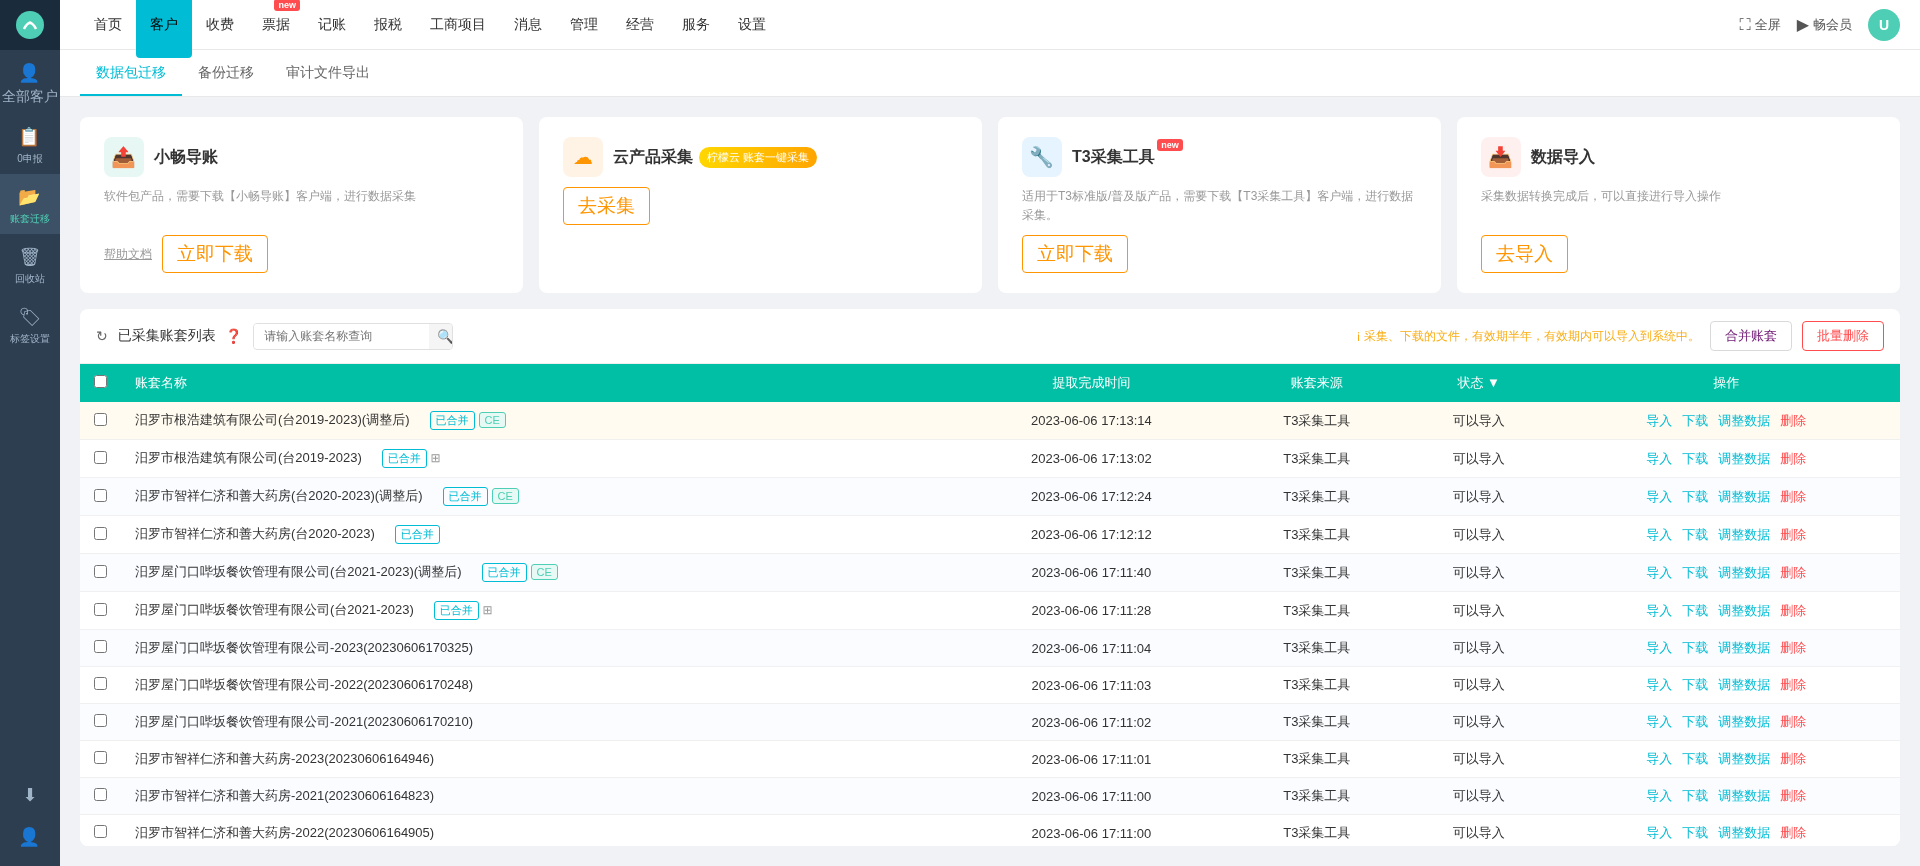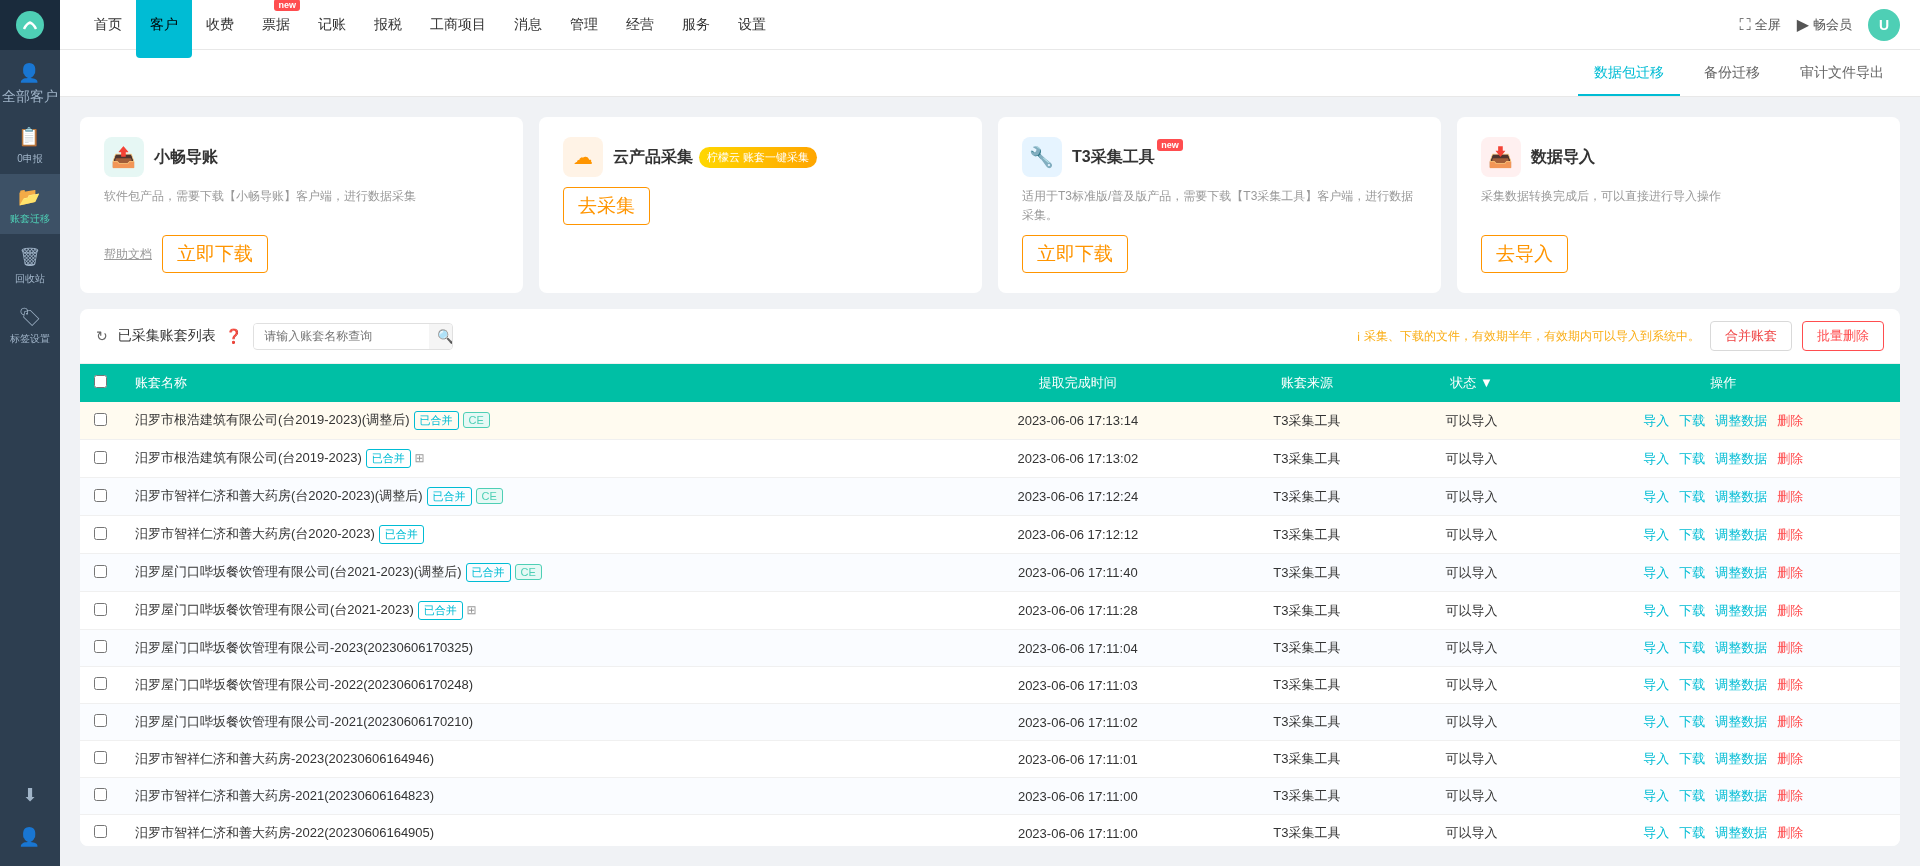--- a/index.html
+++ b/index.html
@@ -125,23 +125,22 @@
       padding: 0;
     }
 
     
     .tabs-bar {
       background: #fff;
       display: flex;
       align-items: center;
       padding: 0 20px;
       border-bottom: 1px solid #e8e8e8;
-      gap: 8px;
+      gap: 0;
       flex-shrink: 0;
-      justify-content: flex-end;
     }
     .tab-item {
       padding: 14px 16px 12px;
       cursor: pointer;
       font-size: 14px;
       color: #666;
       border-bottom: 2px solid transparent;
       white-space: nowrap;
     }
     .tab-item.active {
@@ -292,21 +291,21 @@
     .hint-text {
       font-size: 12px;
       color: #faad14;
       display: flex;
       align-items: center;
       gap: 4px;
     }
     .btn-gray {
       border: 1px solid #d9d9d9;
       background: #fff;
-      color: #ef4444;
+      color: #701a75;
       padding: 5px 14px;
       border-radius: 4px;
       cursor: pointer;
       font-size: 13px;
     }
     .btn-danger-outline {
       border: 1px solid #ff4d4f;
       background: #fff;
       color: #ff4d4f;
       padding: 5px 14px;
@@ -353,21 +352,21 @@
     .action-link { color: #00bcd4; cursor: pointer; }
     .action-link.danger { color: #ff4d4f; }
     .status-ok { color: #333; }
     .tag-open {
       display: inline-block;
       border: 1px solid #00bcd4;
       color: #00bcd4;
       font-size: 11px;
       padding: 1px 5px;
       border-radius: 3px;
-      margin-left: 4px;
+      margin-left: 20px;
     }
     .ce-badge {
       display: inline-flex;
       align-items: center;
       background: #e6f9f5;
       border: 1px solid #4ecfb5;
       color: #4ecfb5;
       font-size: 11px;
       padding: 1px 5px;
       border-radius: 3px;

